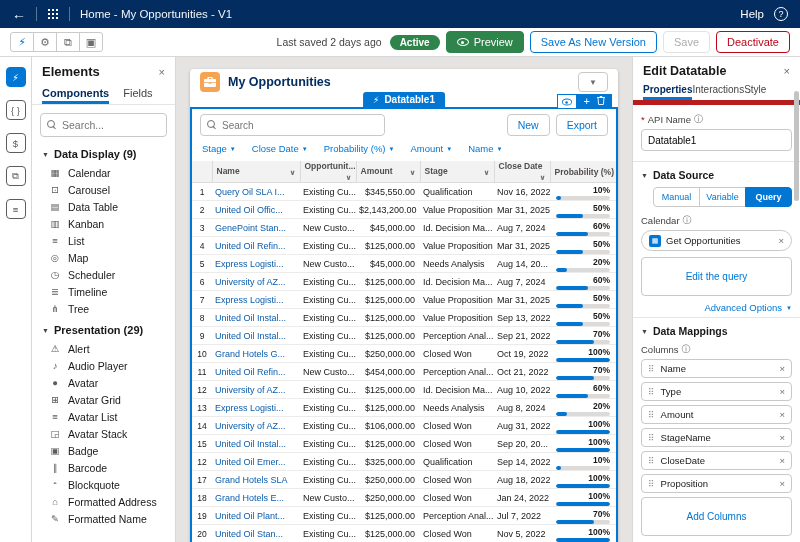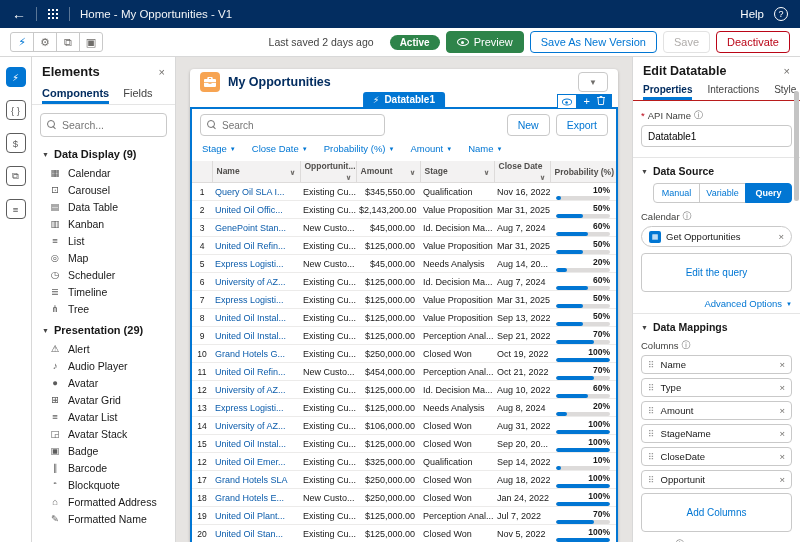--- a/index.html
+++ b/index.html
@@ -16,21 +16,21 @@
   .nav-breadcrumb{font-size:11.5px;opacity:.95;white-space:nowrap}
   .nav-help{font-size:11.5px}
   .nav-help-icon{width:14px;height:14px;border:1px solid #fff;border-radius:50%;font-size:9px;display:flex;align-items:center;justify-content:center}
   
   .toolbar{height:29px;display:flex;align-items:center;gap:6px;padding:0 10px;border-bottom:1px solid #d8d8d8;background:#fff}
   .tool-group{display:flex}
   .tool-btn{width:24px;height:20px;border:1px solid #c9c9c9;display:flex;align-items:center;justify-content:center;font-size:11px;color:#706e6b;background:#fff;margin-left:-1px;cursor:pointer}
   .tool-btn:first-child{margin-left:0;border-radius:3px 0 0 3px}
   .tool-btn:last-child{border-radius:0 3px 3px 0}
   .tool-btn.accent{color:#0176d3}
-  .last-saved{font-size:10.5px;color:#444;margin-right:10px}
+  .last-saved{font-size:10.5px;color:#444;margin-right:2px}
   .badge-active{background:#2e844a;color:#fff;font-size:10px;padding:2px 10px;border-radius:9px;font-weight:bold}
   .btn{height:22px;border-radius:4px;font-size:11px;padding:0 10px;display:inline-flex;align-items:center;gap:5px;background:#fff;border:1px solid #c9c9c9;font-family:inherit;cursor:pointer;white-space:nowrap}
   .btn-success{background:#2e844a;border-color:#2e844a;color:#fff}
   .btn-outline-brand{color:#0176d3;border-color:#0176d3}
   .btn-disabled{color:#b0adab;border-color:#e2e2e2}
   .btn-outline-danger{color:#ba0517;border-color:#ba0517}
   .eye{width:12px;height:8px;border:1px solid currentColor;border-radius:50%;position:relative;display:inline-block}
   .eye::after{content:"";position:absolute;width:3px;height:3px;border-radius:50%;background:currentColor;left:3.2px;top:1.5px}
   
   .main{display:flex;height:485px}
@@ -84,21 +84,21 @@
   .c-amount{text-align:right;padding-right:5px !important}
   .c-prob{padding:2px 6px 0 6px !important}
   .prob-val{text-align:right;font-size:8.5px;line-height:8px;margin-bottom:2px;font-weight:bold}
   .prob-track{height:4px;background:#dddbda;border-radius:2px;overflow:hidden}
   .prob-fill{height:100%;background:#0176d3;border-radius:2px}
   
   .editpanel{width:168px;border-left:1px solid #d8d8d8;background:#fff;position:relative;overflow:hidden;font-size:10px}
   .ed-header{display:flex;justify-content:space-between;align-items:center;padding:7px 10px 3px}
   .ed-title{font-size:12.5px;font-weight:bold}
   .ed-close{font-size:11px;color:#706e6b;cursor:pointer}
-  .ed-tabs{display:flex;gap:15px;padding:0 10px;border-bottom:1px solid #b91c1c}
+  .ed-tabs{display:flex;gap:0;padding:0 10px;border-bottom:5px solid #b91c1c}
   .ed-tab{font-size:10px;padding:3px 0 5px;color:#444;cursor:pointer;white-space:nowrap}
   .ed-tab.active{font-weight:bold;color:#032d60;box-shadow:inset 0 -3px 0 #0176d3}
   .ed-body{padding:8px 8px 0}
   .ed-label{font-size:9.5px;color:#3e3e3c;display:flex;align-items:center;gap:3px;margin-bottom:3px}
   .req{color:#ba0517}
   .info{color:#747474;font-size:9px}
   .ed-input{width:100%;height:22px;border:1px solid #c9c9c9;border-radius:4px;padding:0 6px;font-size:10px;font-family:inherit;margin-bottom:6px}
   .ed-divider{border-top:1px solid #e5e5e5;margin:4px -8px 7px}
   .ed-section-h{display:flex;align-items:center;gap:5px;font-size:10.5px;font-weight:bold;margin:0 0 6px;cursor:pointer}
   .ed-section-h .ep-chevron{font-size:7px}
@@ -715,21 +715,21 @@
             <span class="pill-label">StageName</span>
             <span class="pill-x">×</span>
           </div>
           <div class="col-pill">
             <span class="drag">⠿</span>
             <span class="pill-label">CloseDate</span>
             <span class="pill-x">×</span>
           </div>
           <div class="col-pill">
             <span class="drag">⠿</span>
-            <span class="pill-label">Opportunit</span>
+            <span class="pill-label">Proposition</span>
             <span class="pill-x">×</span>
           </div>
         </div>
       <button class="ed-btn">Add Columns</button>
 
       <div class="ed-label">
         <span>Sort By</span>
         <span class="info">ⓘ</span>
       </div>
       <div class="ed-search">

